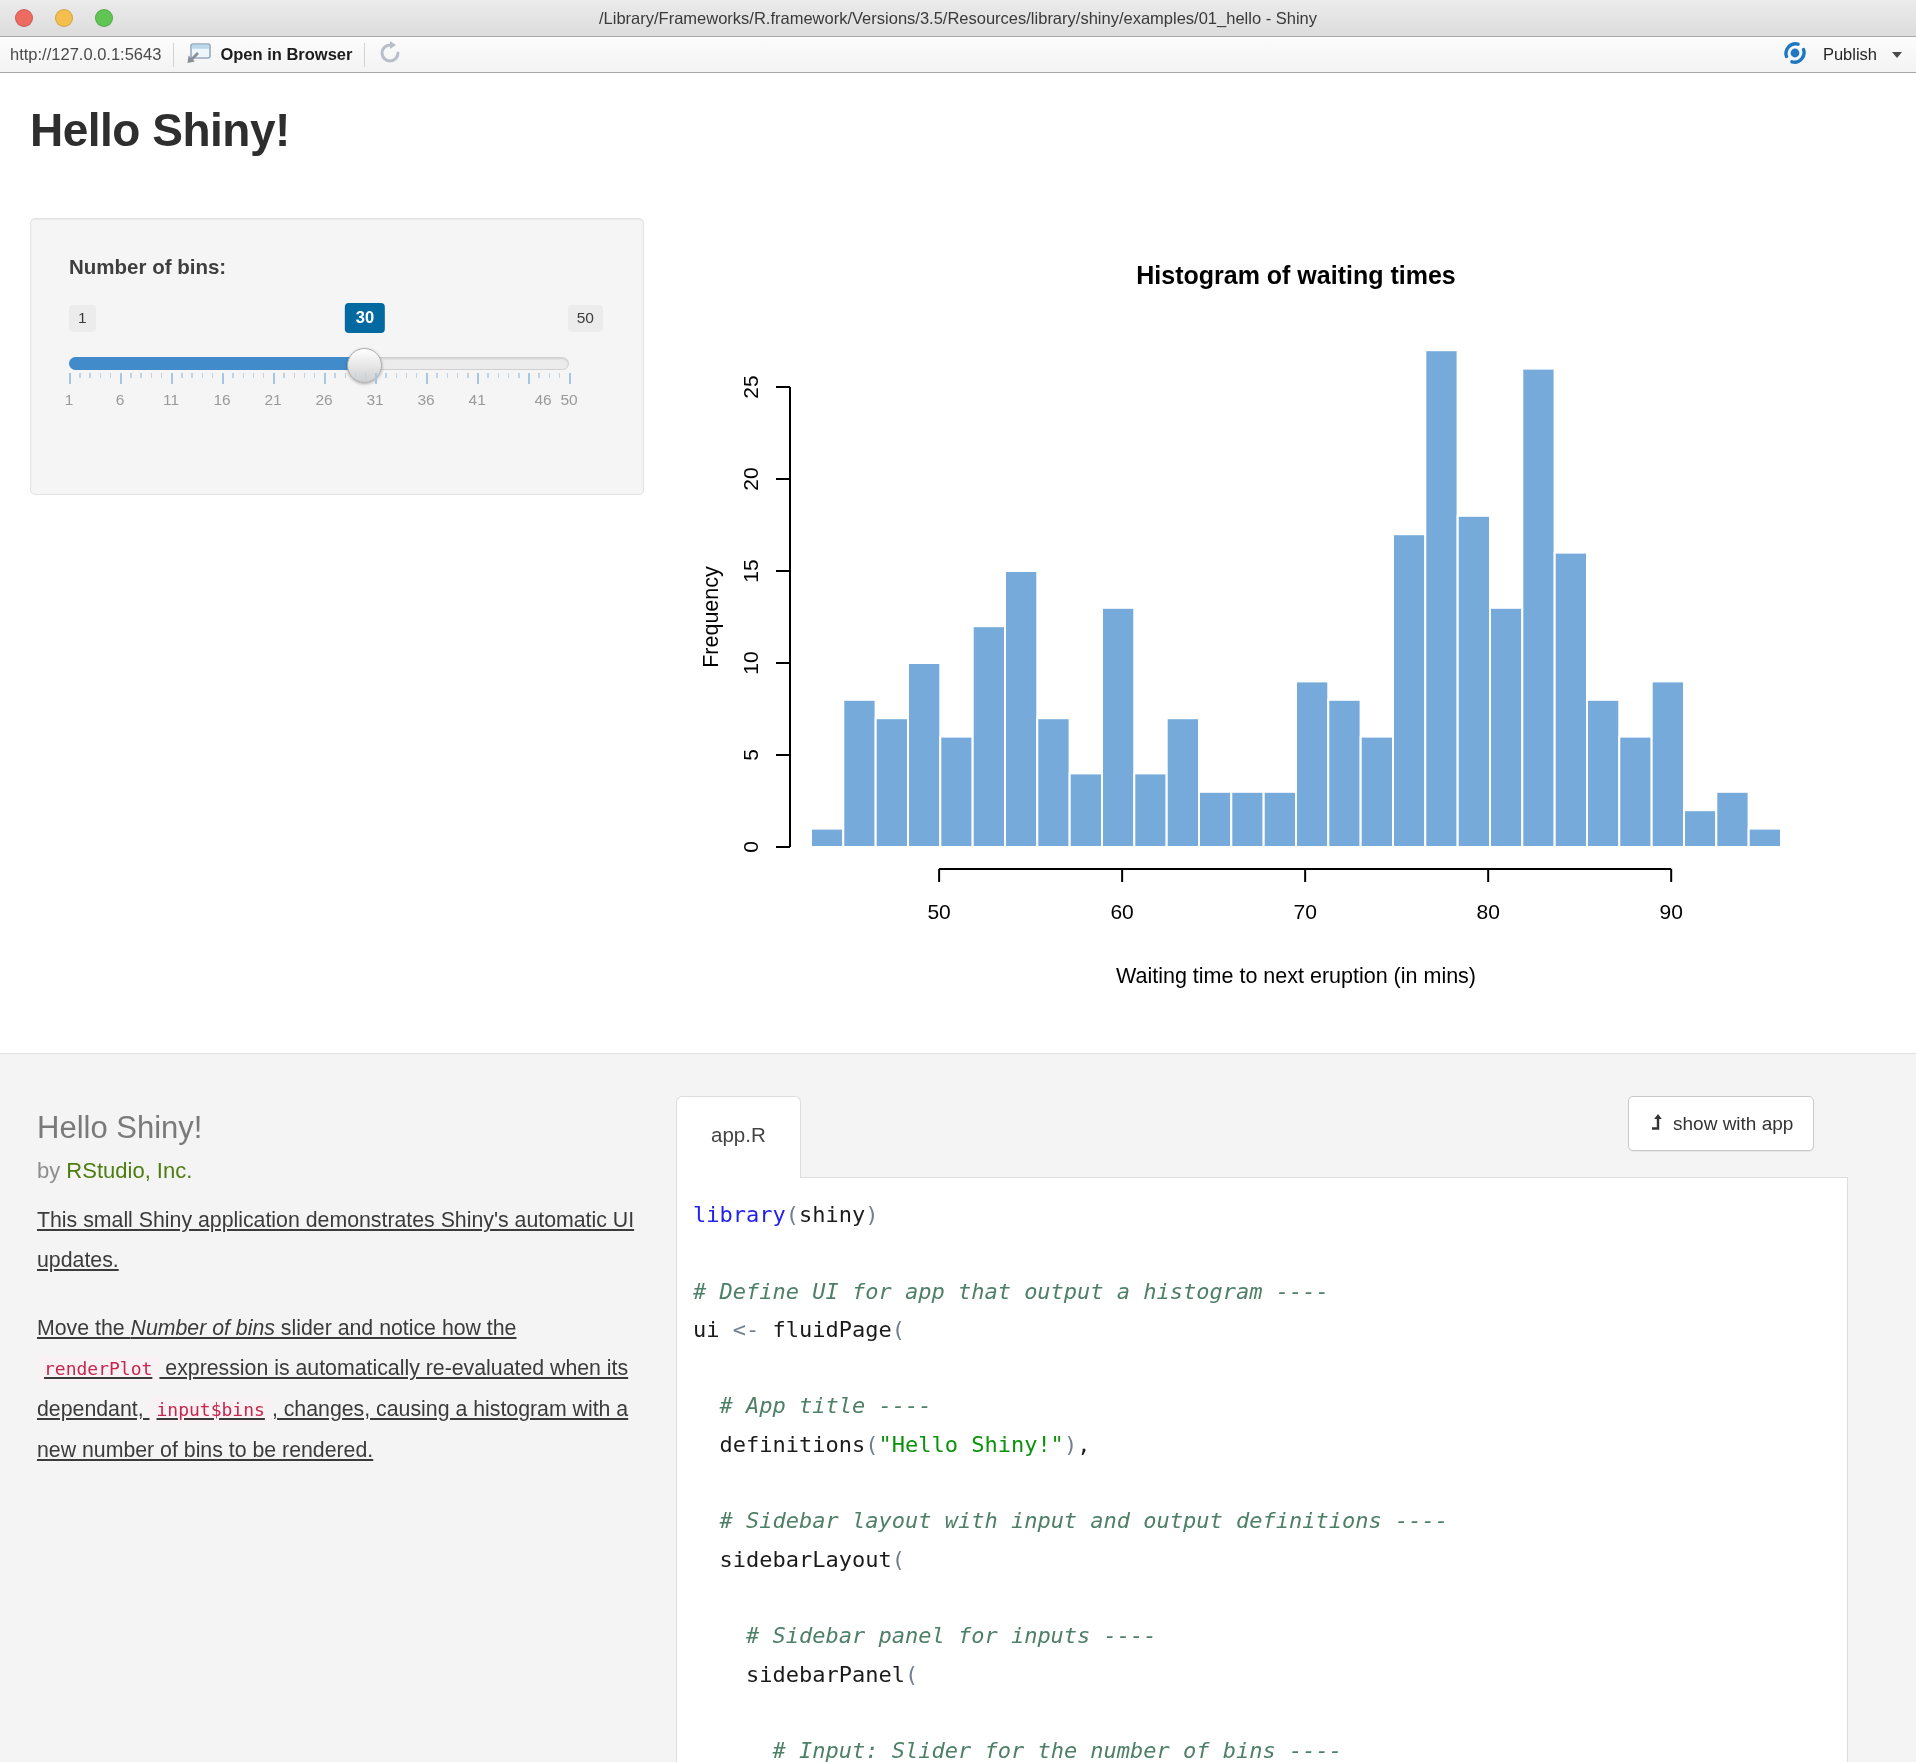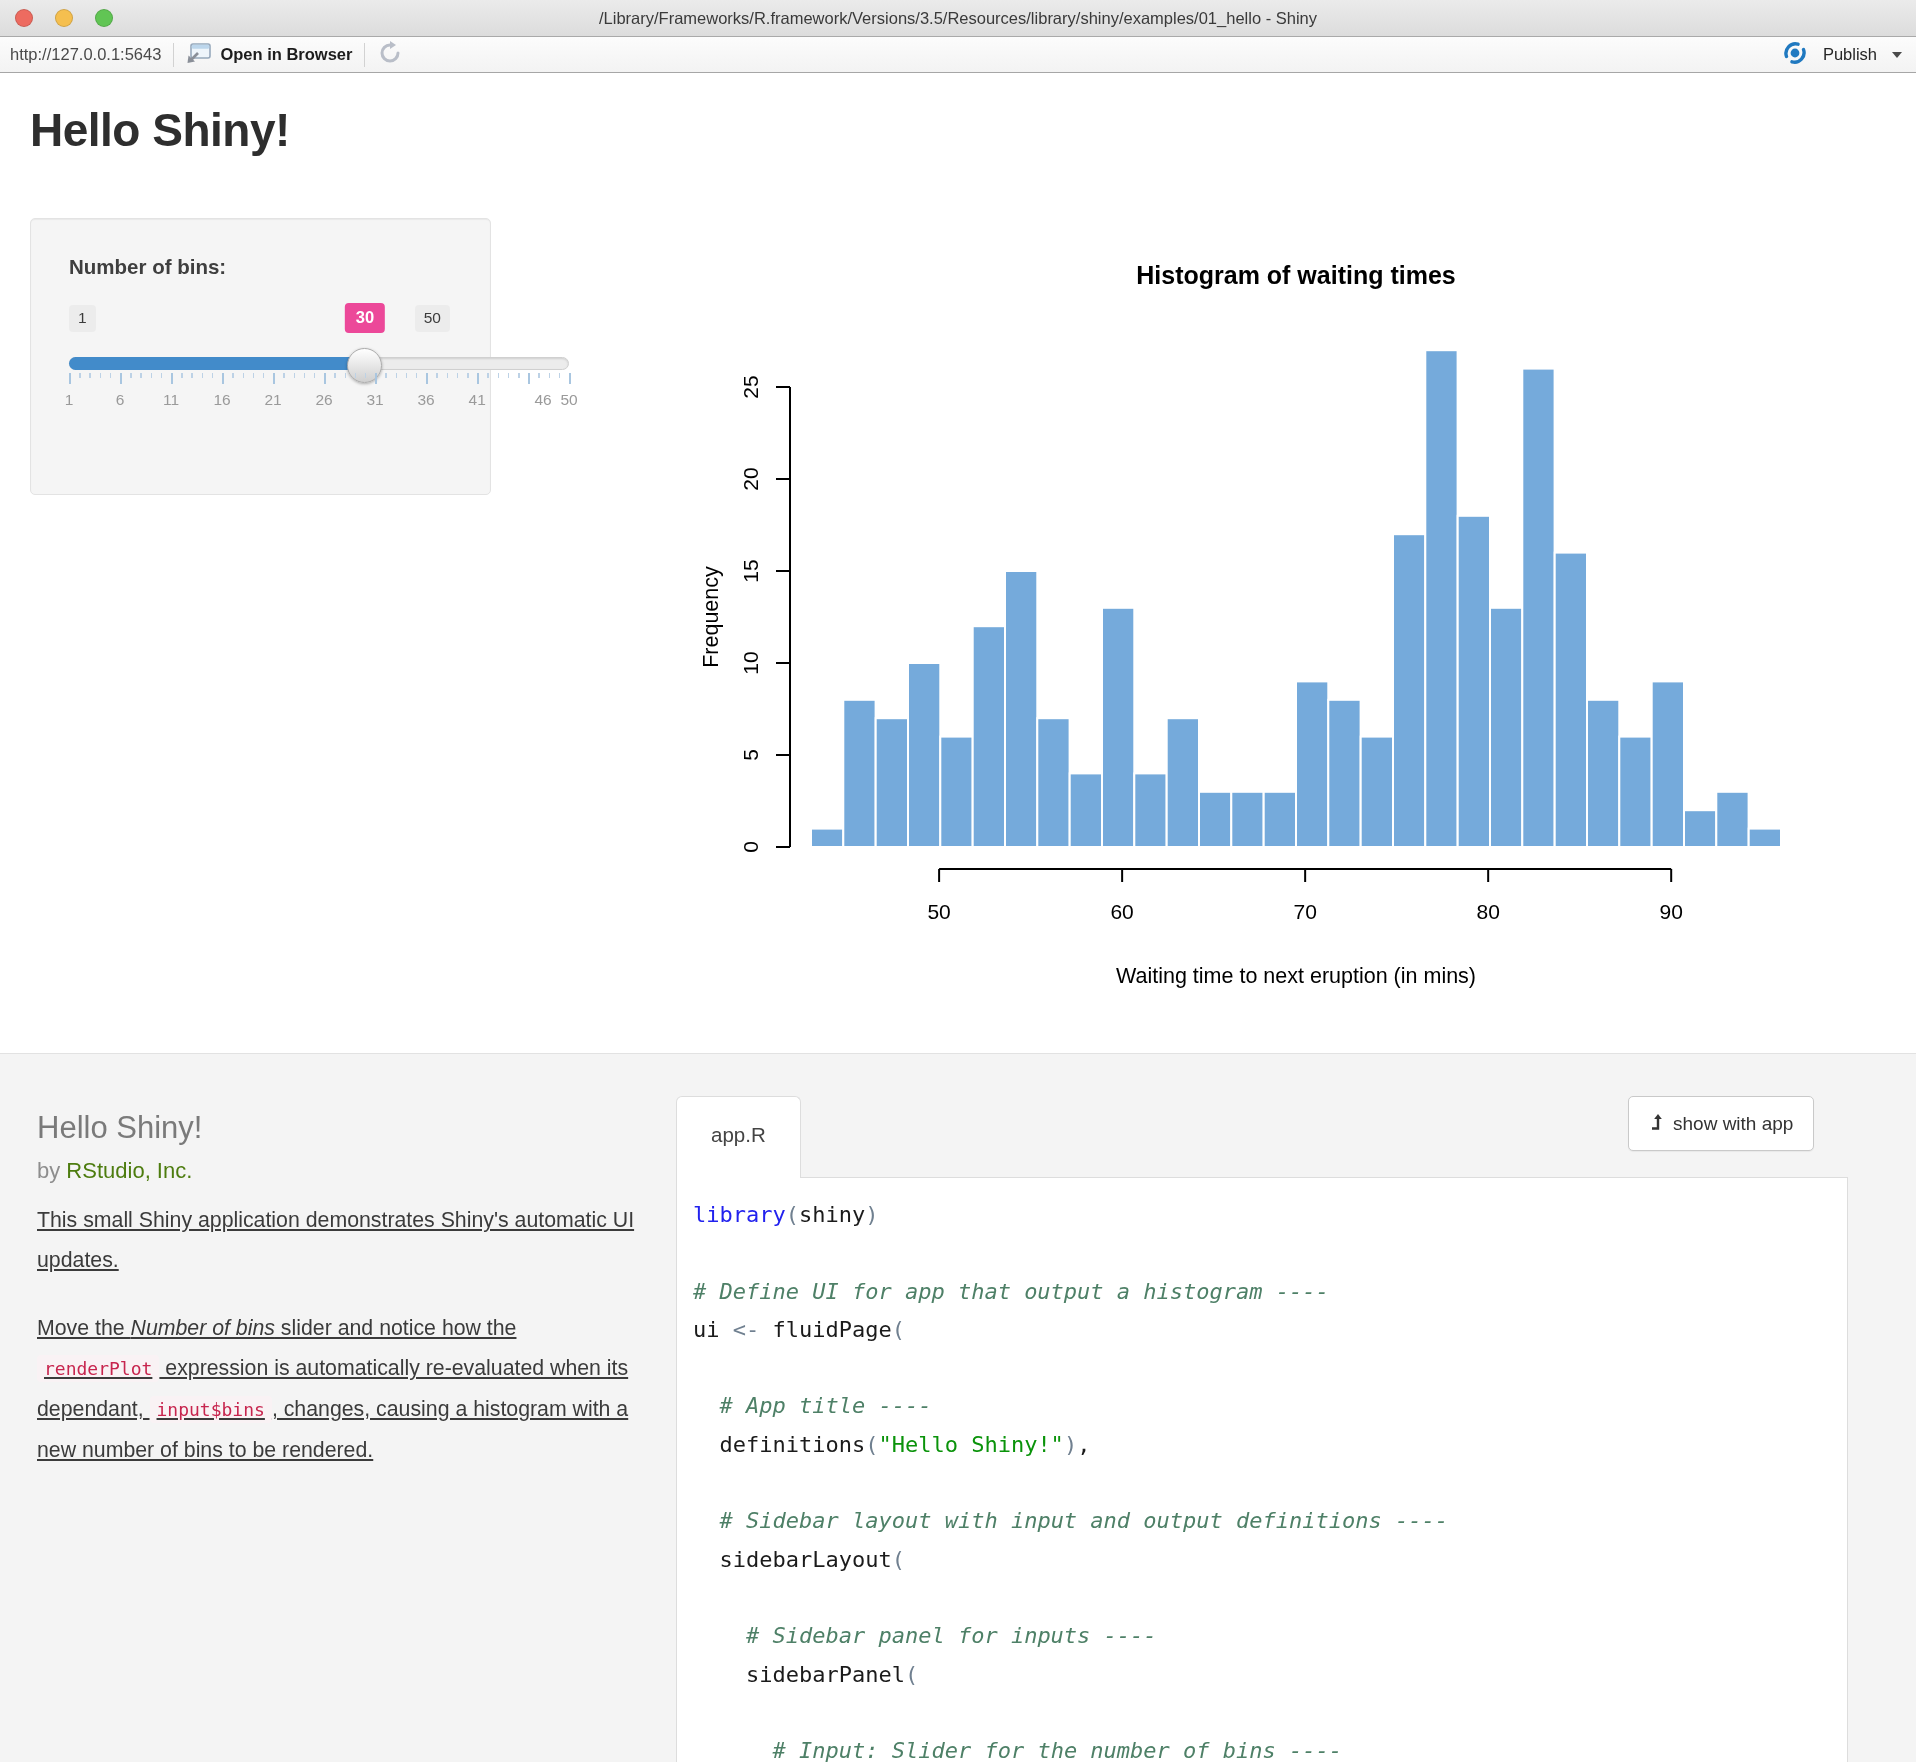--- a/index.html
+++ b/index.html
@@ -35,21 +35,21 @@
   .tsep { width:1px; height:24px; background:#d2d2d2; margin:0 12px; }
   .tool-btn { display:flex; align-items:center; gap:8px; cursor:default; }
   .tool-btn .lbl { font-size:16.5px; font-weight:600; color:#1c1c1c; }
   .spacer { flex:1; }
   .publish-lbl { font-size:16.5px; color:#262626; margin:0 7px 0 8px; }
   .caret { width:0; height:0; border-left:5px solid transparent; border-right:5px solid transparent; border-top:6px solid #4a4a4a; }
   
   #app-main { position:absolute; top:73px; left:0; width:1916px; height:980px; background:#fff; }
   .h1 { position:absolute; left:30px; top:30px; font-size:46px; font-weight:700; color:#2e2e2e; letter-spacing:-.5px; }
   .well {
-    position:absolute; left:30px; top:145px; width:461px; height:277px;
+    position:absolute; left:30px; top:145px; width:614px; height:277px;
     background:#f5f5f5; border:1px solid #e3e3e3; border-radius:5px;
     box-shadow:inset 0 1px 1px rgba(0,0,0,.05);
   }
   .bins-label { position:absolute; left:38px; top:36px; font-size:20.5px; font-weight:700; color:#3f3f3f; }
   .badge-min, .badge-max {
     position:absolute; top:86px; background:#ececec; color:#3c3c3c;
     font-size:15.5px; padding:4px 9px; border-radius:4px; line-height:1.2;
   }
   .badge-min { left:38px; }
   .badge-max { right:40px; }
@@ -169,21 +169,21 @@
   </div>
 </div>
 
 <div id="app-main">
   <h1 class="h1">Hello Shiny!</h1>
 
   <div class="well">
     <div class="bins-label">Number of bins:</div>
     <span class="badge-min">1</span>
     <span class="badge-max">50</span>
-    <span class="badge-val" id="slider-val" style="left: 333.918px; background: #ec4899;">30</span>
+    <span class="badge-val" id="slider-val" style="left: 333.918px; background: #0369a1;">30</span>
     <div class="track"></div>
     <div class="track-fill" id="slider-fill" style="width: 295.918px; background: rgb(66, 139, 202);"></div>
     <div class="handle" id="slider-handle" style="left: 316.418px;"></div>
     <div id="slider-grid">
         <span class="tick major" style="left:38.0px"></span>
         <span class="tick minor" style="left:48.2px"></span>
         <span class="tick minor" style="left:58.4px"></span>
         <span class="tick minor" style="left:68.6px"></span>
         <span class="tick minor" style="left:78.8px"></span>
         <span class="tick major" style="left:89.0px"></span>

